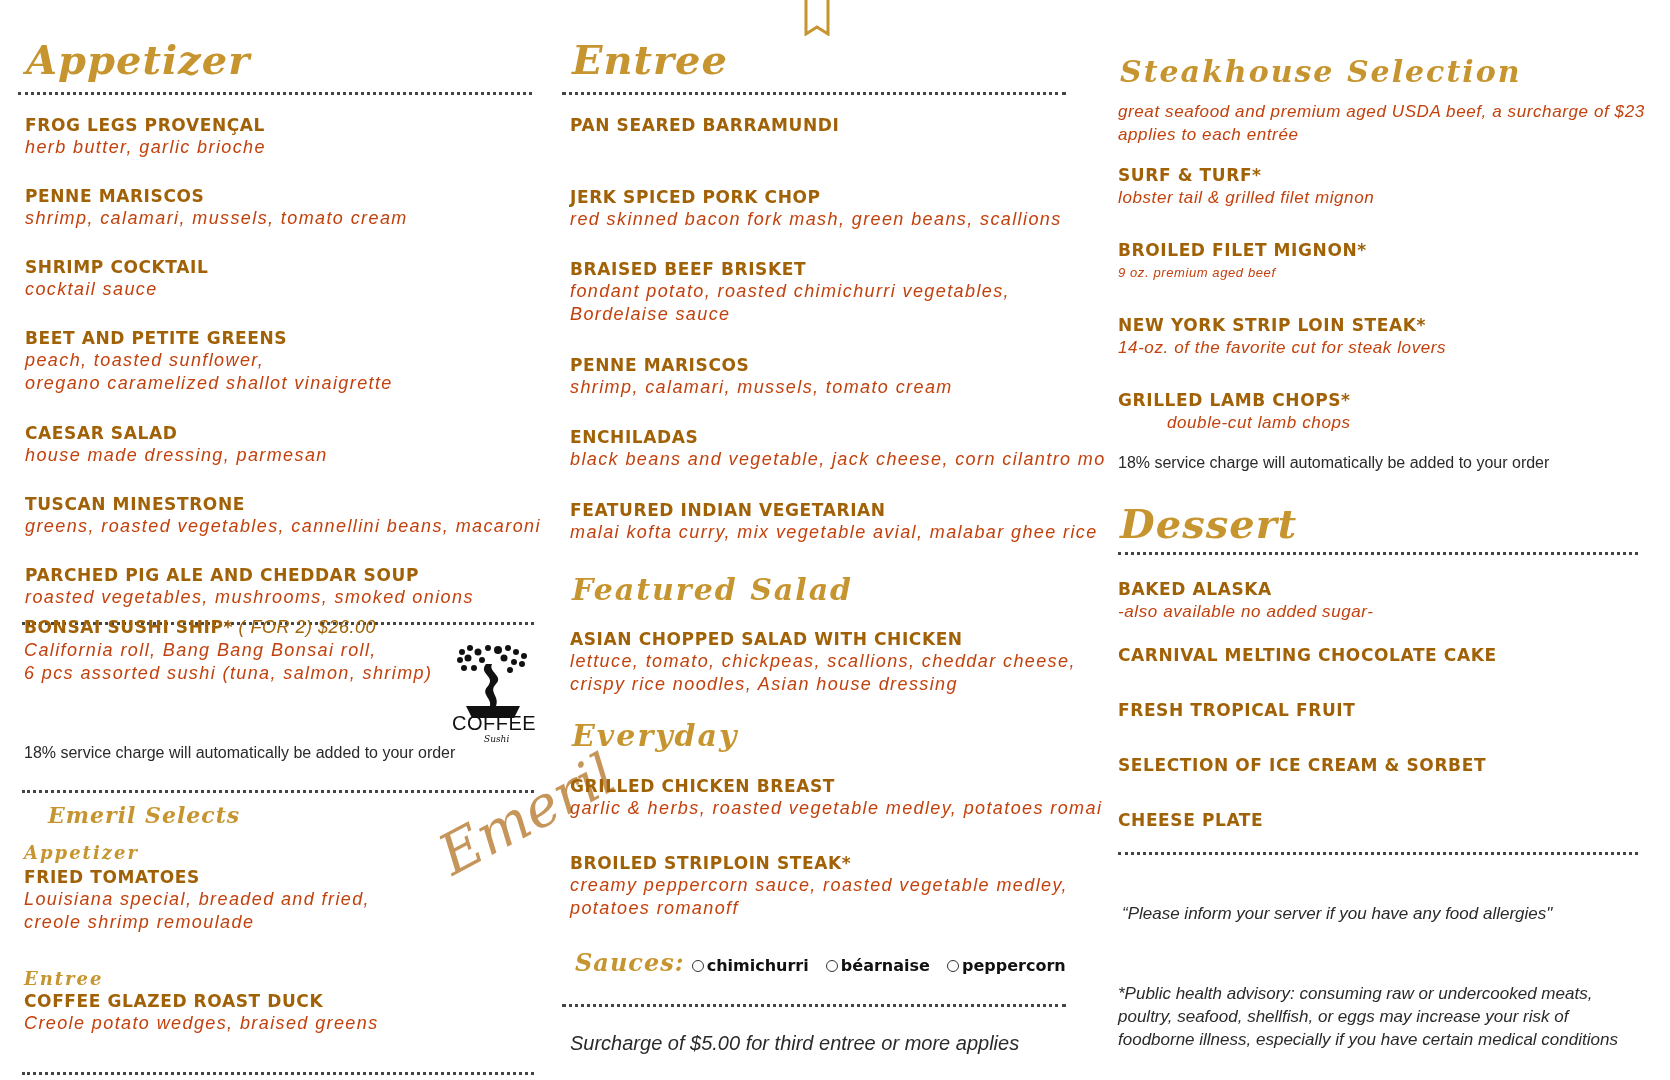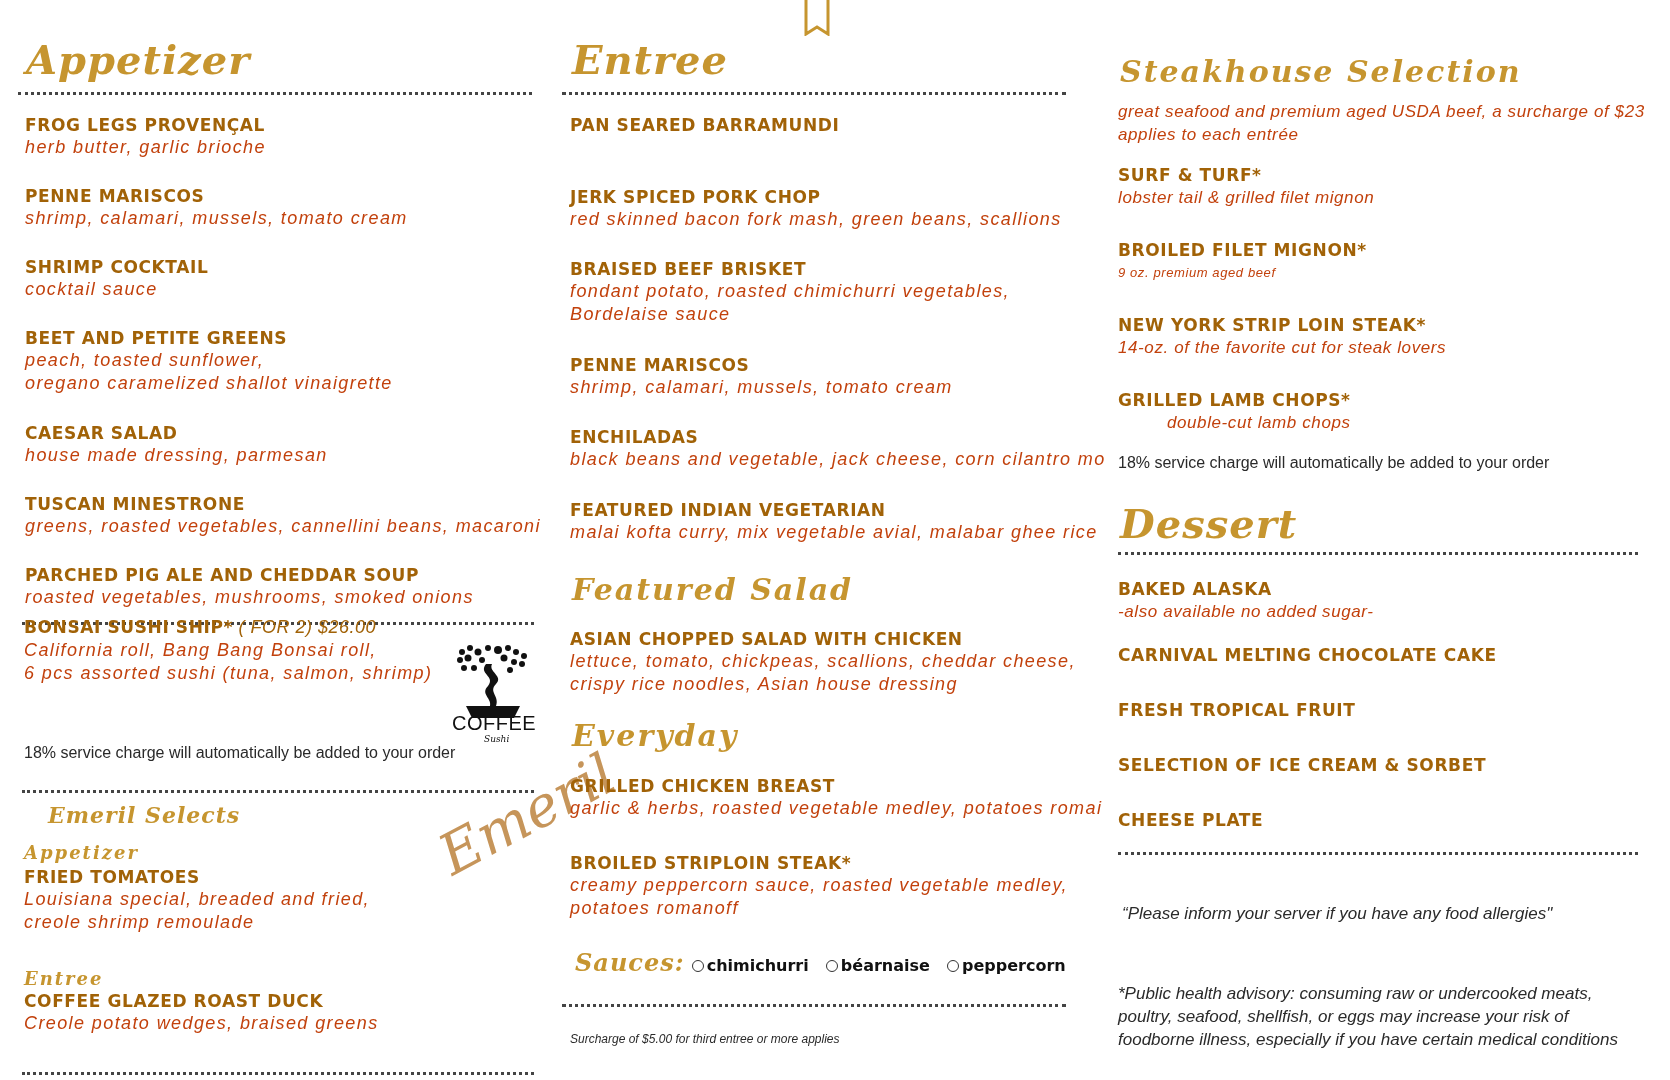--- a/index.html
+++ b/index.html
@@ -198,21 +198,21 @@
   </div>
 
   <div class="sauces">
     <span class="sec-title" style="position:static; font-size:24px; letter-spacing:1px;">Sauces:</span>
     <span class="radio"></span><span class="sauce-opt">chimichurri</span>
     <span class="radio"></span><span class="sauce-opt">béarnaise</span>
     <span class="radio"></span><span class="sauce-opt">peppercorn</span>
   </div>
 
   <div class="dots" style="left:562px; top:1004px; width:504px;"></div>
-  <div class="note it" style="left:570px; top:1032px; font-size:12px;">Surcharge of $5.00 for third entree or more applies</div>
+  <div class="note it" style="left:570px; top:1032px; font-size:20px;">Surcharge of $5.00 for third entree or more applies</div>
 </div>
 
 <div>
   <div class="sec-title mid" style="left:1120px; top:54px;">Steakhouse Selection</div>
   <div class="desc" style="position:absolute; left:1118px; top:100px; font-size:17px; letter-spacing:0.6px; white-space:pre-line;">great seafood and premium aged USDA beef, a surcharge of $23
 applies to each entrée</div>
 
   <div class="item" style="left:1118px; top:164px;">
     <div class="name">SURF &amp; TURF*</div>
     <div class="desc" style="letter-spacing:0.6px; font-size:17px;">lobster tail &amp; grilled filet mignon</div>

